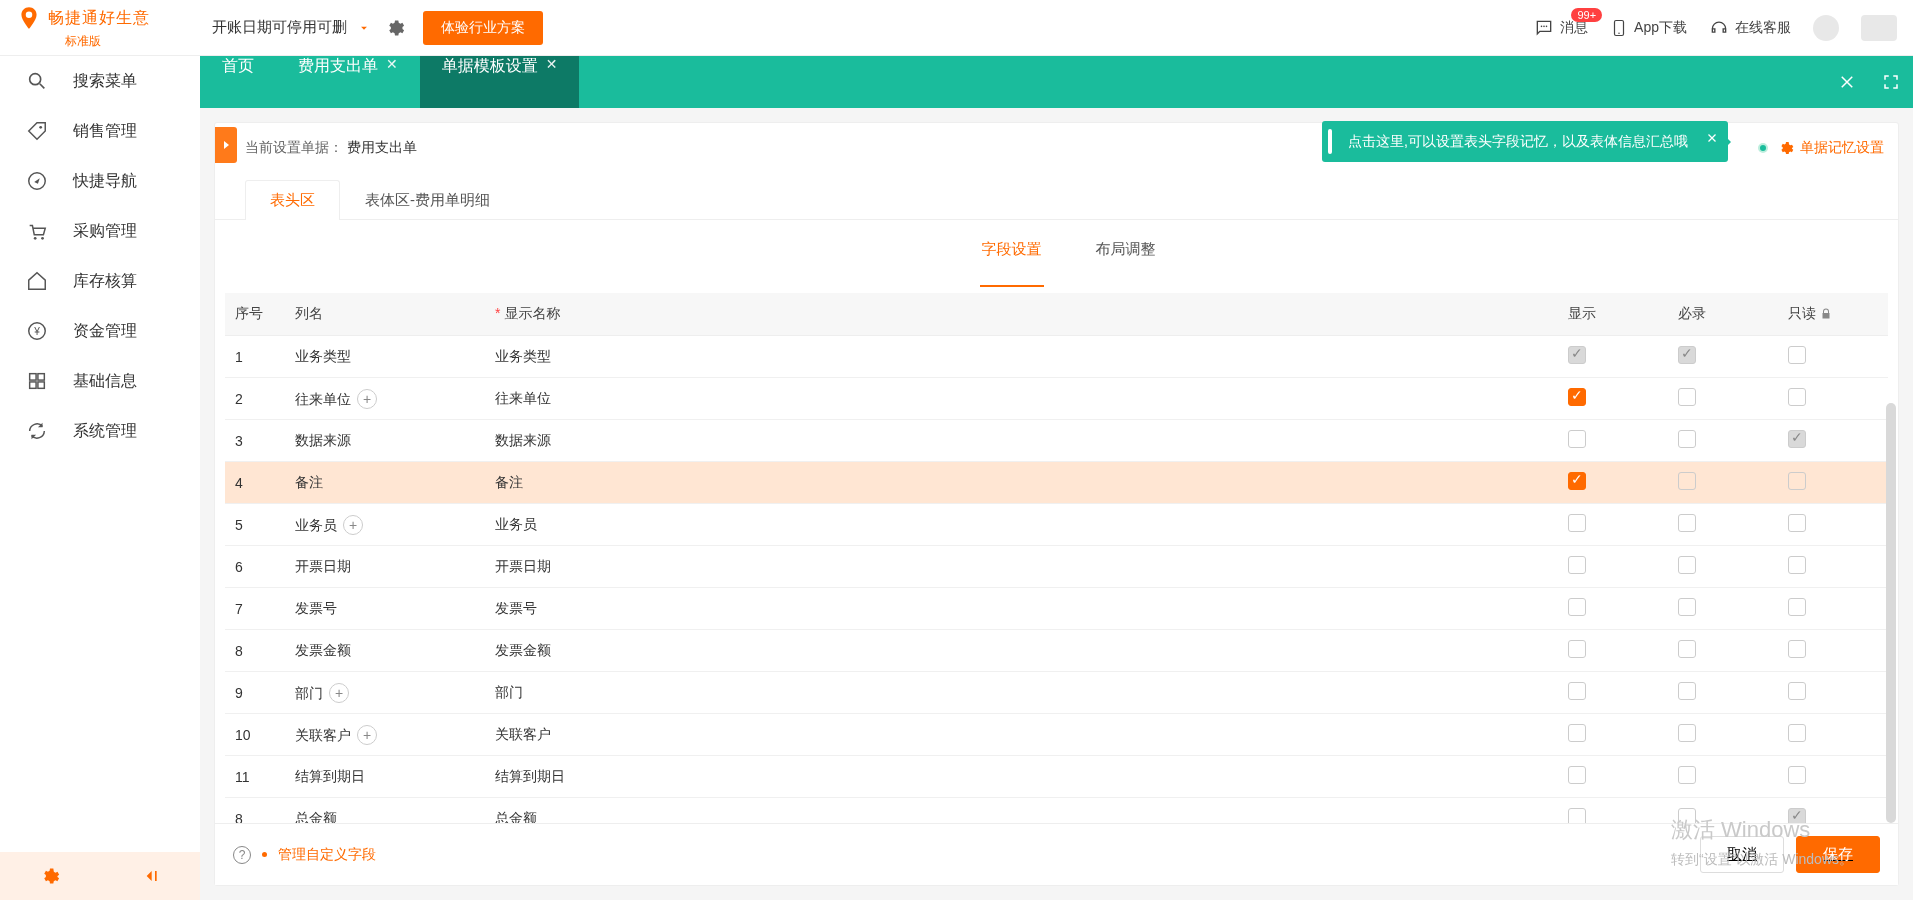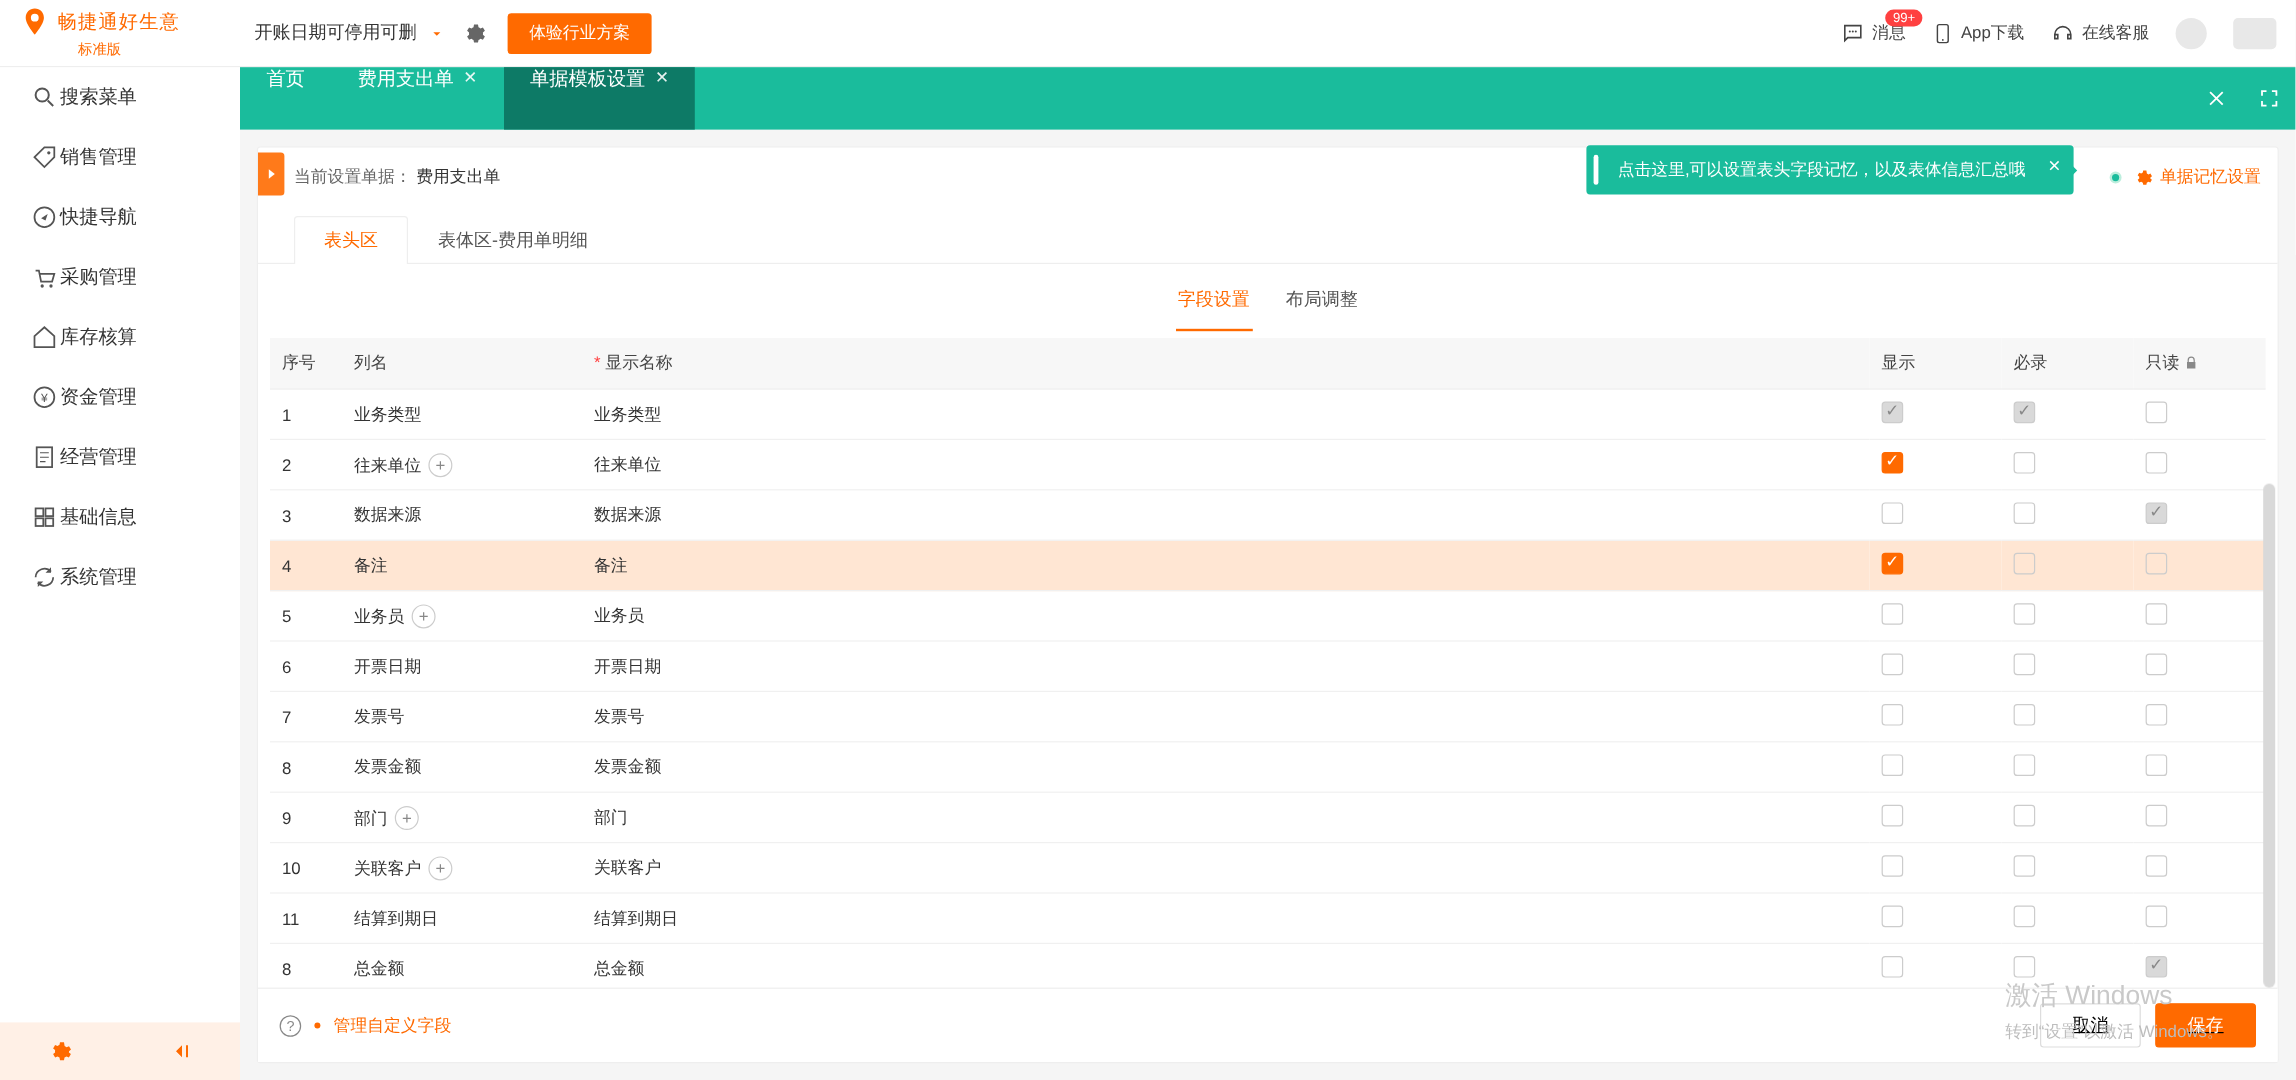--- a/index.html
+++ b/index.html
@@ -17,21 +17,21 @@
 .gear-btn { color:#666; margin-left:14px; display:flex; }
 .cta-btn { background:#ff6a00; color:#fff; border:none; padding:8px 18px; font-size:14px; border-radius:3px; margin-left:18px; cursor:pointer; }
 .header-right { margin-left:auto; display:flex; align-items:center; gap:22px; color:#444; font-size:14px; }
 .hr-item { display:flex; align-items:center; gap:6px; position:relative; cursor:pointer; }
 .badge { position:absolute; top:-10px; right:-14px; background:#ff4040; color:#fff; font-size:11px; border-radius:10px; padding:1px 6px; }
 .avatar { width:26px; height:26px; border-radius:50%; background:#e8e8e8; }
 .avatar.big { width:36px; height:26px; border-radius:4px; }
 
 
 .left-nav { position:absolute; left:0; top:56px; bottom:0; width:200px; background:#fff; display:flex; flex-direction:column; }
-.nav-item { display:flex; align-items:center; gap:2px; padding:14px 26px; font-size:16px; color:#333; cursor:pointer;text-align:center; }
+.nav-item { display:flex; align-items:center; gap:25px; padding:14px 26px; font-size:16px; color:#333; cursor:pointer;text-align:center; }
 .nav-footer { margin-top:auto; height:48px; background:#fff0e6; display:flex; align-items:center; justify-content:space-around; color:#ff6a00; }
 .nav-footer svg{ cursor:pointer;}
 
 
 .tab-strip { position:absolute; left:200px; right:0; top:56px; height:52px; background:#1abc9c; display:flex; align-items:stretch; color:#fff; }
 .tab { display:flex; align-items:flex-start; padding:0 22px; font-size:16px; cursor:pointer; gap:8px; }
 .tab.active { background:#0d7a66; }
 .tab .x { font-size:14px; opacity:.9; }
 .tab-tools { margin-left:auto; display:flex; align-items:center; }
 .tab-tool { width:44px; height:52px; display:flex; align-items:center; justify-content:center; cursor:pointer; }
@@ -51,21 +51,21 @@
 .tip-pop::before{ content:""; position:absolute; left:0; top:8px; bottom:8px; width:4px; background:#fff; border-radius:2px; margin-left:6px;}
 .tip-pop .txt{ padding-left:12px; display:block;}
 .tip-pop .close{ position:absolute; right:10px; top:8px; cursor:pointer; }
 .tip-pop::after{ content:""; position:absolute; right:-8px; top:16px; border:5px solid transparent; border-left-color:#1abc9c;}
 
 .region-tabs { display:flex; gap:0; padding:0 30px; border-bottom:1px solid #eee; margin-top:6px;}
 .region-tab { padding:10px 24px; font-size:15px; color:#555; cursor:pointer; border:1px solid transparent; border-bottom:none; position:relative; top:1px;}
 .region-tab.active { color:#ff6a00; border-color:#eee; background:#fff; border-radius:3px 3px 0 0;}
 
 .sub-tabs { display:flex; justify-content:center; gap:26px; padding:14px 0 0; font-size:15px;}
-.sub-tab { padding:6px 2px 15px; color:#555; cursor:pointer; border-bottom:2px solid transparent;}
+.sub-tab { padding:6px 2px 26px; color:#555; cursor:pointer; border-bottom:2px solid transparent;margin-left:24px;}
 .sub-tab.active { color:#ff6a00; border-bottom-color:#ff6a00;}
 
 
 .tbl-wrap { flex:1; overflow:auto; margin:6px 10px 0 10px; }
 .tbl { width:100%; border-collapse:collapse; font-size:14px; color:#333;}
 .tbl th { background:#f7f7f7; font-weight:500; text-align:left; padding:12px 10px; color:#444; border-bottom:1px solid #eee;}
 .tbl th.center, .tbl td.center{ text-align:left;}
 .tbl td { padding:10px 10px; border-bottom:1px solid #f0f0f0;}
 .tbl tr.hover td{ background:#ffe6d3;}
 .req-star{ color:#ff4040; margin-right:4px;}
@@ -184,27 +184,20 @@
           <path fill="none" stroke="currentColor" stroke-width="1.6" d="M3 11l9-8 9 8v10H3z"></path>
         </svg>
       <span>库存核算</span>
     </div>
       <div class="nav-item">
       <svg width="22" height="22" viewBox="0 0 24 24" style="color:#555">
           <circle cx="12" cy="12" r="9" fill="none" stroke="currentColor" stroke-width="1.6"></circle>
           <text x="12" y="16" text-anchor="middle" font-size="11" fill="currentColor">¥</text>
         </svg>
       <span>资金管理</span>
-    </div>
-      <div class="nav-item">
-      <svg width="22" height="22" viewBox="0 0 24 24" style="color:#555">
-          <rect x="5" y="3" width="14" height="18" fill="none" stroke="currentColor" stroke-width="1.6"></rect>
-          <path stroke="currentColor" d="M8 8h8M8 12h8M8 16h5"></path>
-        </svg>
-      <span>经营管理</span>
     </div>
       <div class="nav-item">
       <svg width="22" height="22" viewBox="0 0 24 24" style="color:#555">
           <rect x="4" y="4" width="7" height="7" fill="none" stroke="currentColor" stroke-width="1.6"></rect>
           <rect x="13" y="4" width="7" height="7" fill="none" stroke="currentColor" stroke-width="1.6"></rect>
           <rect x="4" y="13" width="7" height="7" fill="none" stroke="currentColor" stroke-width="1.6"></rect>
           <rect x="13" y="13" width="7" height="7" fill="none" stroke="currentColor" stroke-width="1.6"></rect>
         </svg>
       <span>基础信息</span>
     </div>

